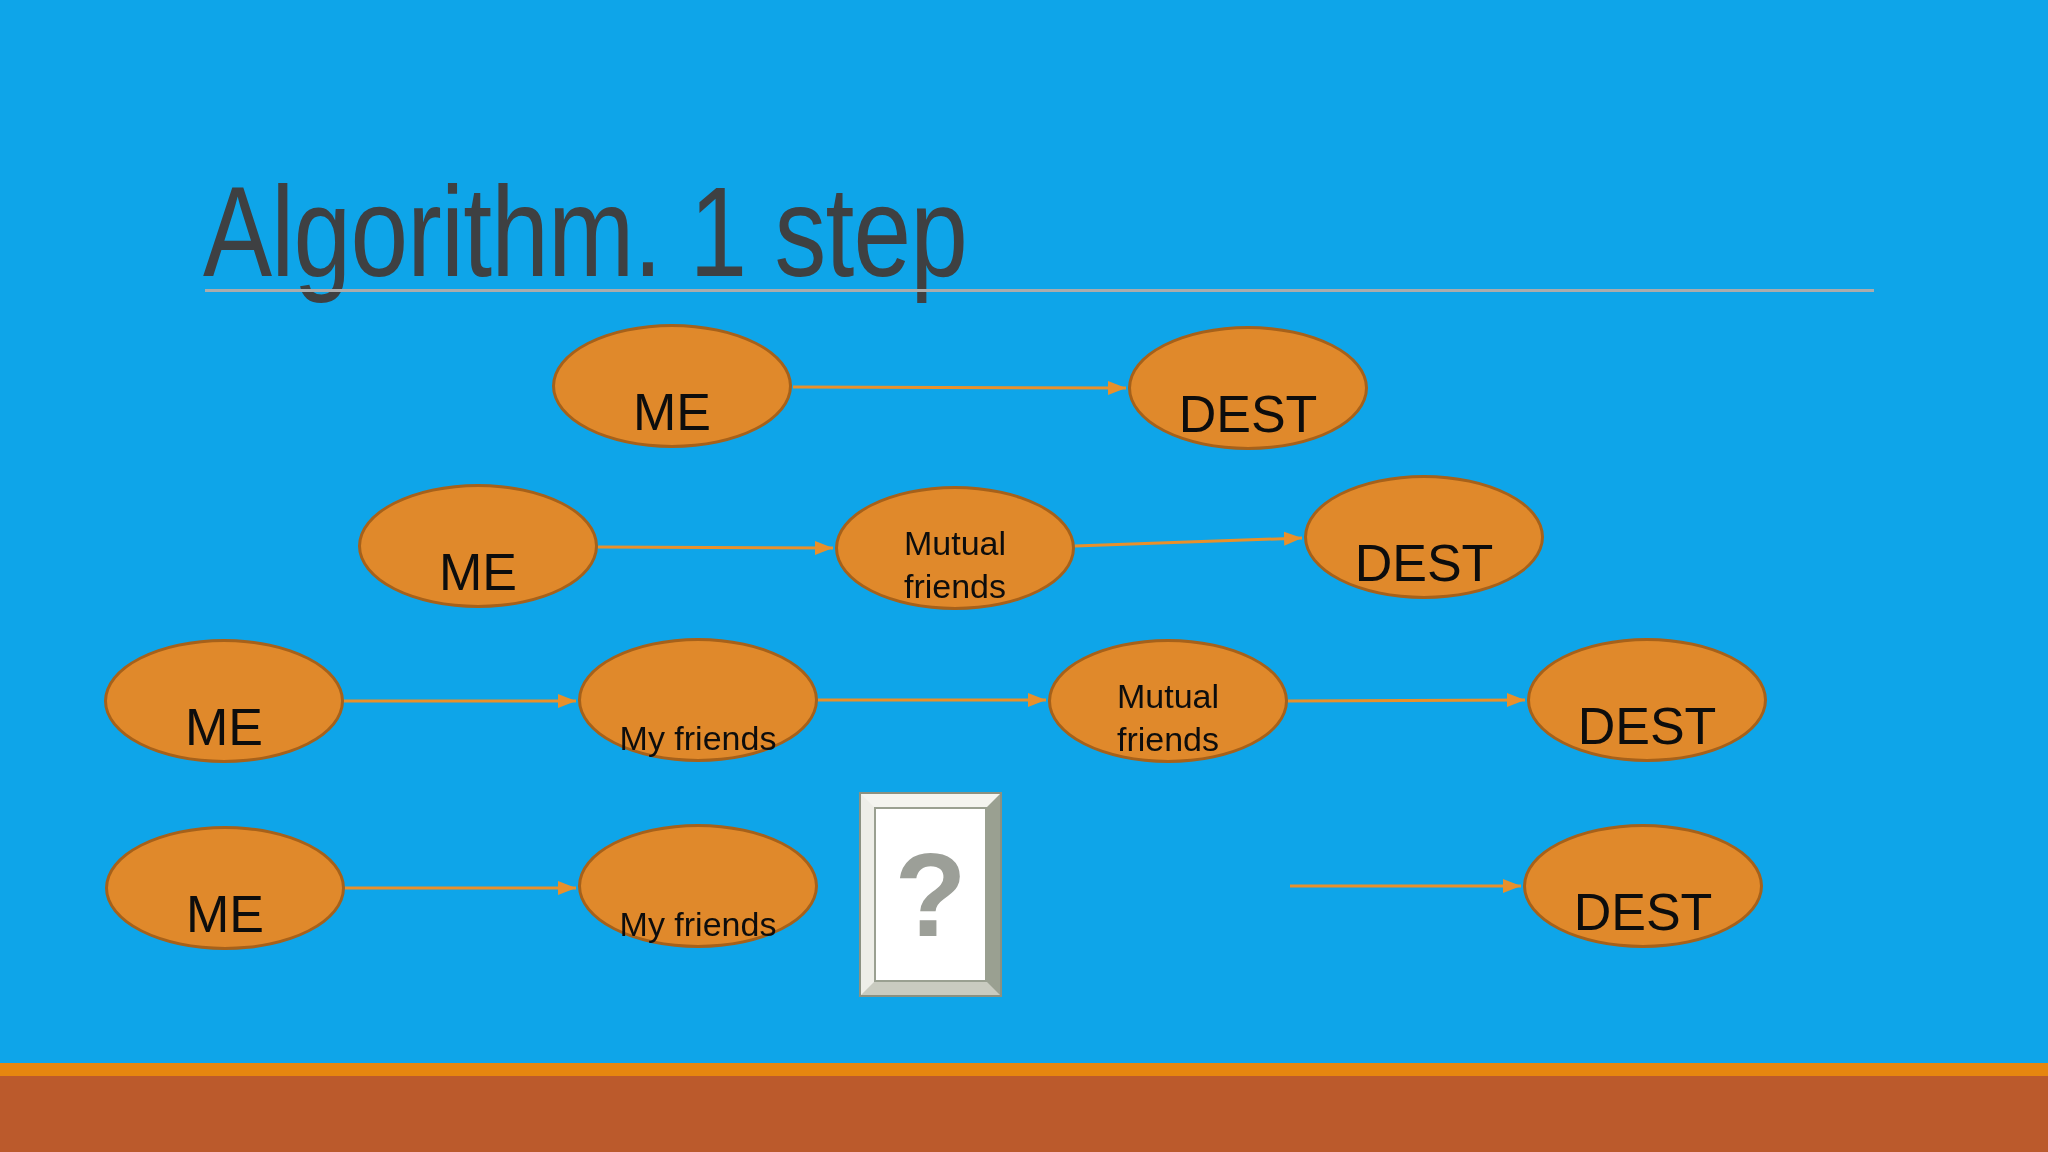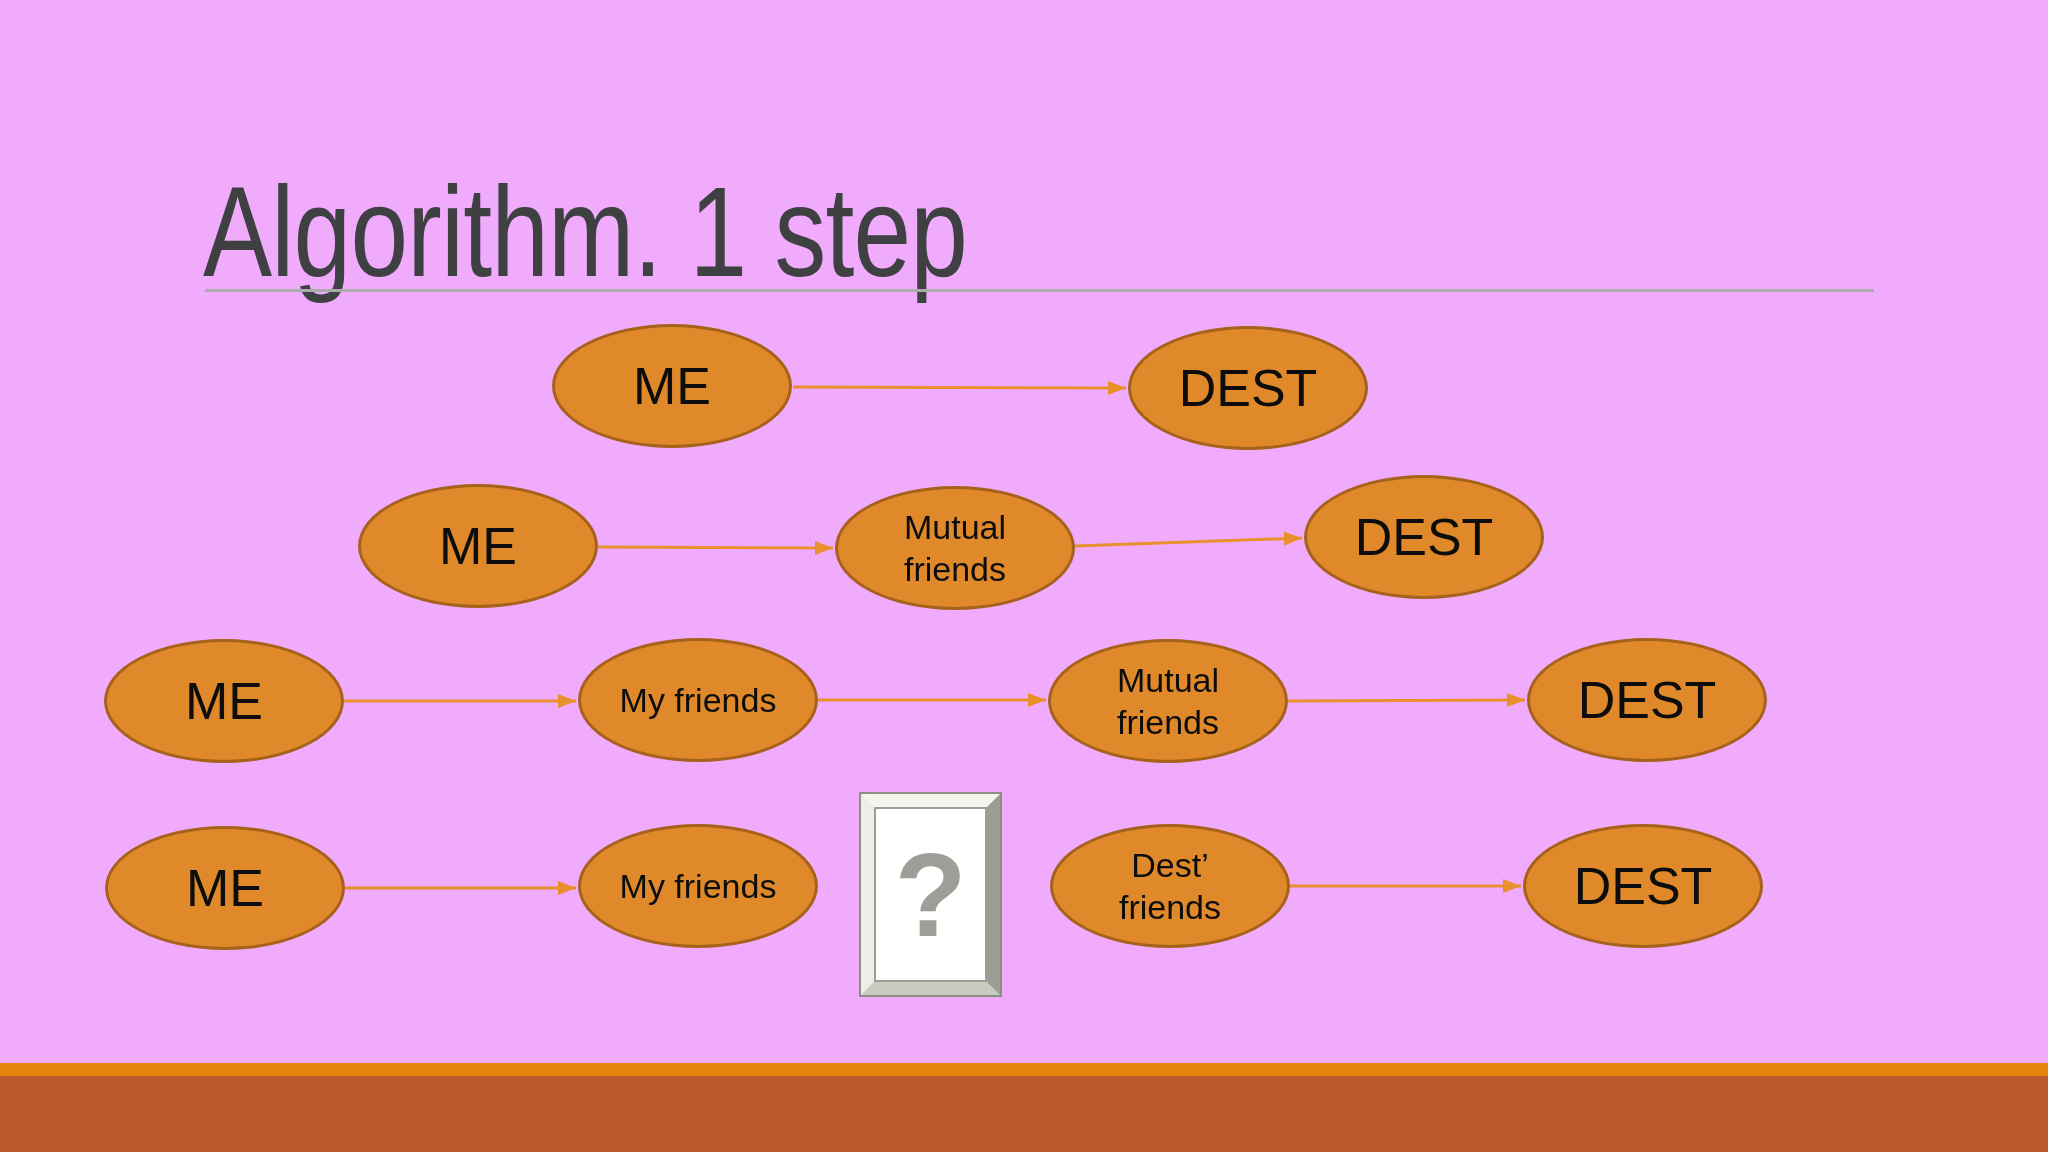--- a/index.html
+++ b/index.html
@@ -1,31 +1,31 @@
 <!DOCTYPE html>
 <html><head>
 <meta charset="utf-8">
 <style>
   html,body{margin:0;padding:0;background:#ffffff;}
   .slide{
     position:relative;width:2048px;height:1152px;overflow:hidden;
-    background:#f0abfc;font-family:"Liberation Sans",sans-serif;
+    background:#0ea5e9;font-family:"Liberation Sans",sans-serif;
   }
   .title{
     position:absolute;left:203px;top:168px;
     font-size:128px;line-height:1;color:#3e4042;letter-spacing:-1px;
     transform:scaleX(0.81);transform-origin:left top;white-space:nowrap;
   }
   .title-rule{
     position:absolute;left:205px;top:289px;width:1669px;height:3px;background:#ababab;
   }
   .node{
     position:absolute;width:240px;height:124px;box-sizing:border-box;
     background:#e0892b;border:3px solid #a6611a;border-radius:50%;
-    display:flex;align-items:center;justify-content:center;text-align:center;
+    display:flex;align-items:flex-end;justify-content:center;text-align:center;
     color:#0d0d0d;
   }
   .node .node-label{display:block;width:170px;line-height:1.25;}
   .node.big .node-label{width:220px;font-size:52px;letter-spacing:0px;}
   .node.small .node-label{font-size:34px;}
   .arrows{position:absolute;left:0;top:0;width:2048px;height:1152px;pointer-events:none;}
   .frame{
     position:absolute;left:861px;top:794px;width:139px;height:201px;box-sizing:border-box;
     background:#ffffff;border:13px solid;
     border-color:#f4f4ef #9aa091 #c9cbc0 #eeeee8;
@@ -94,23 +94,20 @@
   <div class="node big" style="left:1527px;top:638px">
     <span class="node-label">DEST</span>
   </div>
 
   <div class="node big" style="left:105px;top:826px">
     <span class="node-label">ME</span>
   </div>
   <div class="node small" style="left:578px;top:824px">
     <span class="node-label">My friends</span>
   </div>
-  <div class="node small" style="left:1050px;top:824px">
-    <span class="node-label">Dest’ friends</span>
-  </div>
   <div class="node big" style="left:1523px;top:824px">
     <span class="node-label">DEST</span>
   </div>
 
   <div class="frame">
     <span class="qmark">?</span>
   </div>
 
   <div class="footer-stripe"></div>
   <div class="footer-band"></div>

